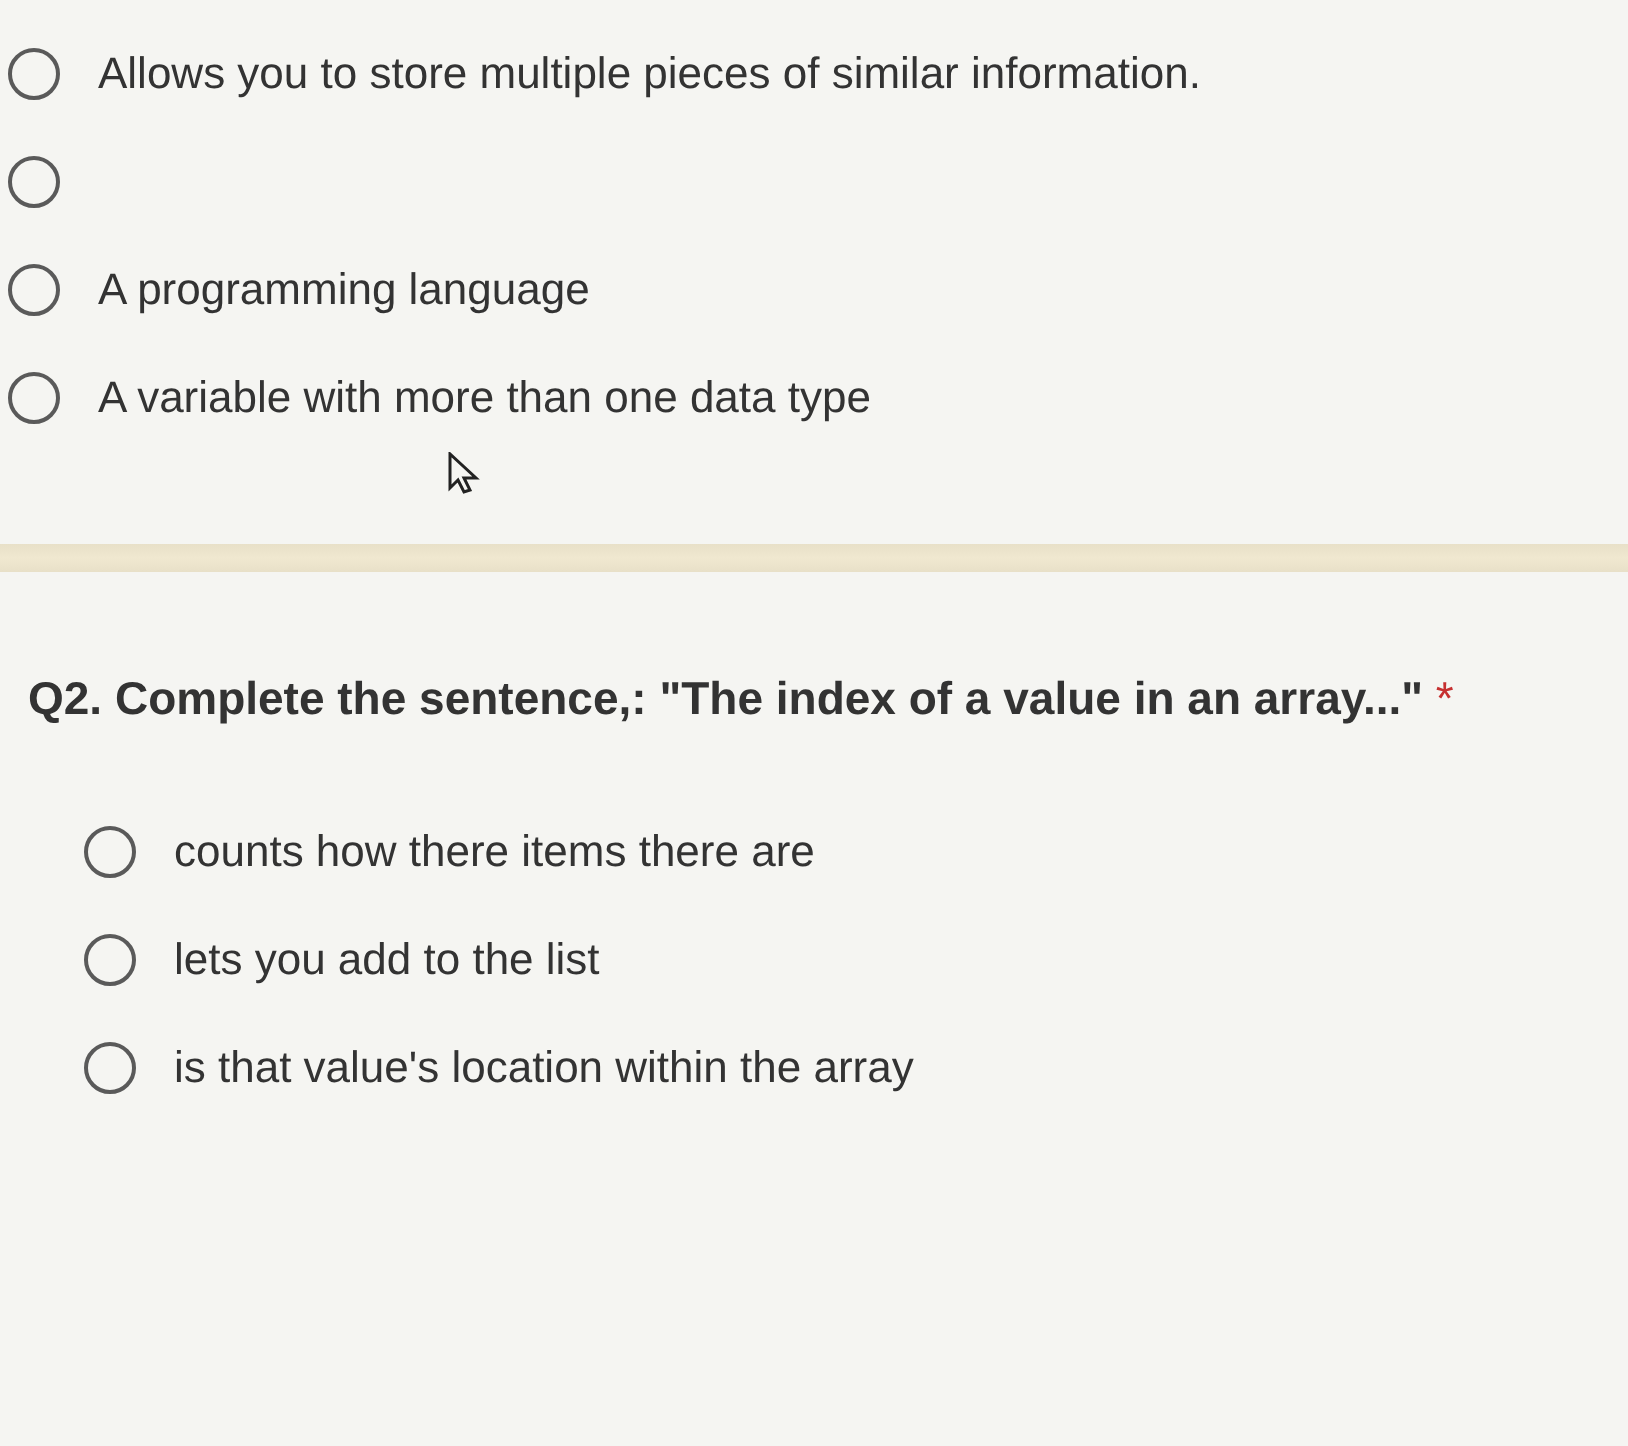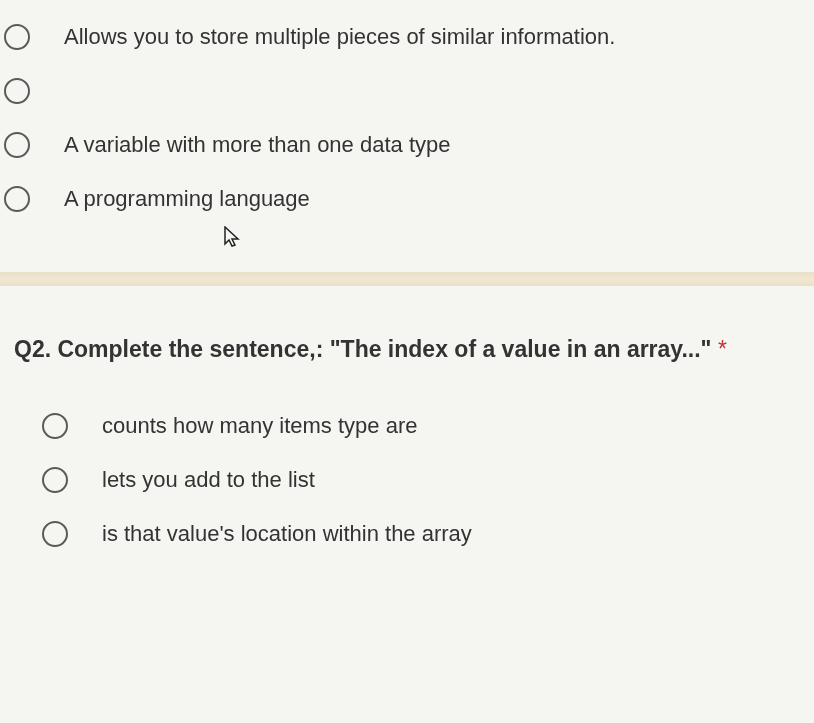--- a/index.html
+++ b/index.html
@@ -24,21 +24,21 @@
       color: #333;
       padding: 0 0 32px 0;
     }
     .asterisk {
       color: #c63030;
       font-weight: 400;
     }
     .option {
       display: flex;
       align-items: center;
-      gap: 34px;
+      gap: 19px;
       padding: 14px 0 14px 4px;
     }
     .radio {
       width: 26px;
       height: 26px;
       border: 2.5px solid #5a5a5a;
       border-radius: 50%;
       flex-shrink: 0;
       background: transparent;
     }
@@ -79,40 +79,40 @@
     <div class="radio"></div>
     <span class="option-label">Allows you to store multiple pieces of similar information.</span>
   </div>
 
   <div class="option">
     <div class="radio"></div>
   </div>
 
   <div class="option">
     <div class="radio"></div>
-    <span class="option-label">A variable with more than one data type</span>
+    <span class="option-label">A programming language</span>
   </div>
 
   <div class="option">
     <div class="radio"></div>
-    <span class="option-label">A programming language</span>
+    <span class="option-label">A variable with more than one data type</span>
   </div>
 </div>
 
 <div class="divider"></div>
 
 <div class="question-block q2">
   <div class="question-title">
     <span>Q2. Complete the sentence,: "The index of a value in an array..."</span>
     <span class="asterisk">*</span>
   </div>
 
   <div class="option">
     <div class="radio"></div>
-    <span class="option-label">counts how many items type are</span>
+    <span class="option-label">counts how there items there are</span>
   </div>
 
   <div class="option">
     <div class="radio"></div>
     <span class="option-label">lets you add to the list</span>
   </div>
 
   <div class="option">
     <div class="radio"></div>
     <span class="option-label">is that value's location within the array</span>

